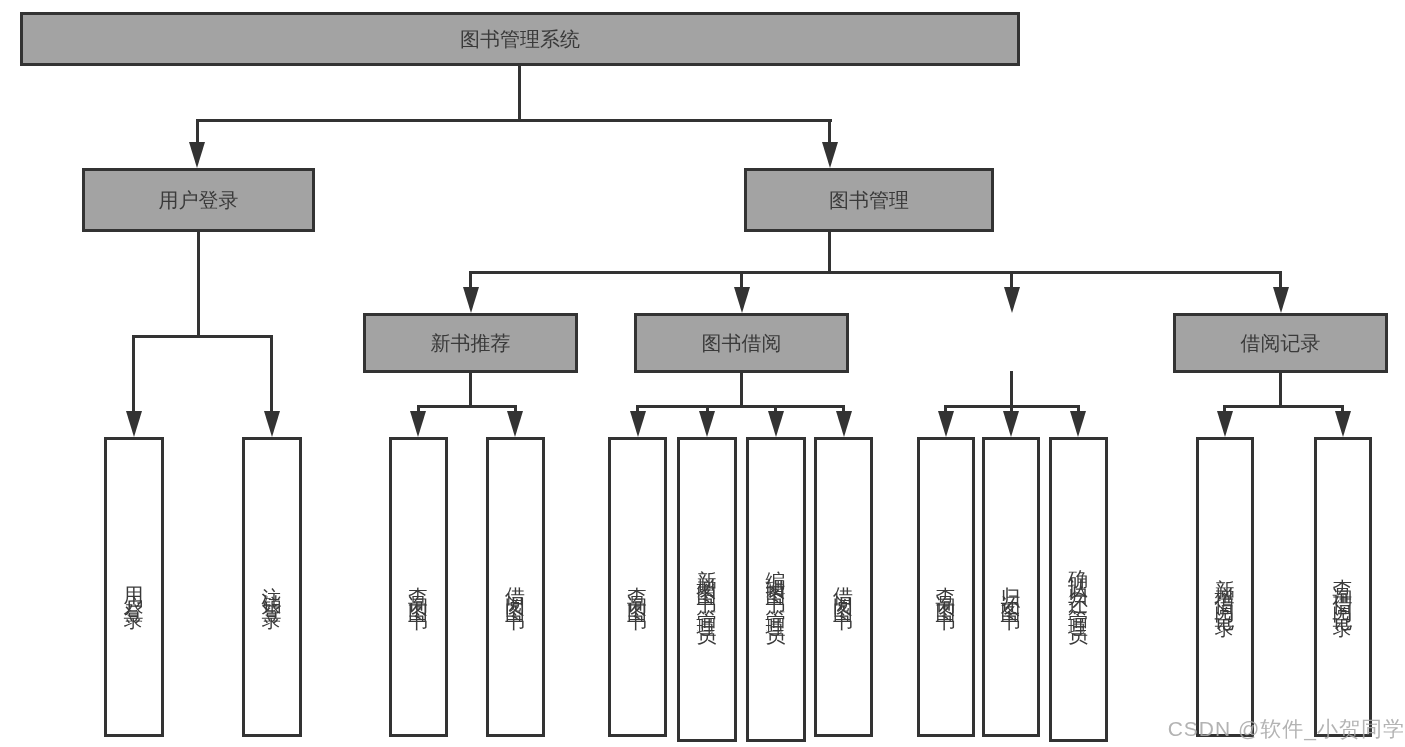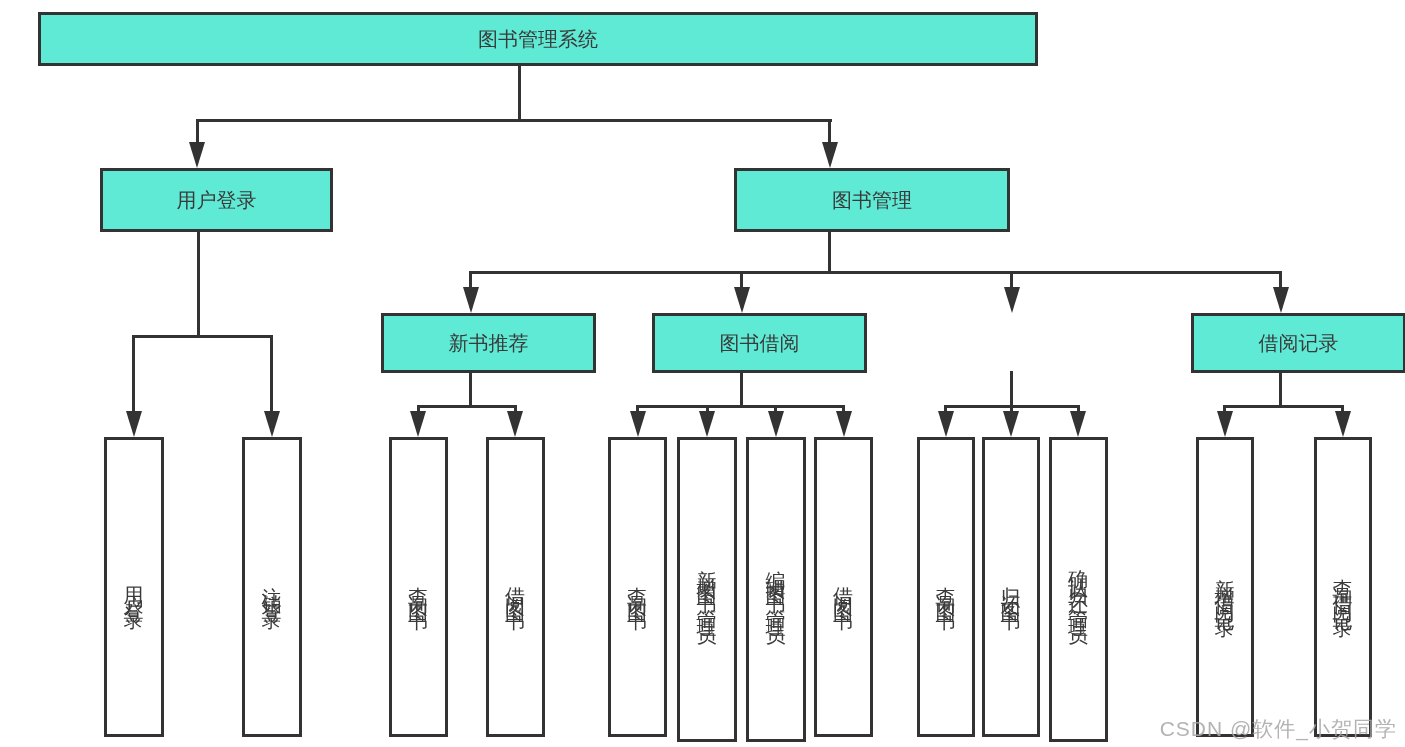--- a/index.html
+++ b/index.html
@@ -1,55 +1,54 @@
 <!DOCTYPE html>
 <html><head>
 <meta charset="utf-8">
 <style>
   html,body{margin:0;padding:0;background:#ffffff;}
   .canvas{
     position:relative;width:1405px;height:747px;background:#ffffff;
     font-family:"Liberation Sans","DejaVu Sans",sans-serif;overflow:hidden;
   }
   .node{
-    position:absolute;box-sizing:border-box;background:#5eead4;
+    position:absolute;box-sizing:border-box;background:#a3a3a3;
     border:3px solid #333333;color:#3a3a3a;font-size:20px;
     display:flex;align-items:center;justify-content:center;
     white-space:nowrap;
-    margin-left:18px;
   }
   .vnode{
     position:absolute;box-sizing:border-box;background:#ffffff;
     border:3px solid #333333;color:#3a3a3a;font-size:20px;
     display:flex;align-items:center;justify-content:center;
     writing-mode:vertical-rl;letter-spacing:8px;line-height:1;
   }
   .hline,.vline{position:absolute;background:#333333;}
   .hline{height:3px;}
   .vline{width:3px;}
   .arrow{
     position:absolute;width:0;height:0;
     border-left:8px solid transparent;border-right:8px solid transparent;
     border-top:26px solid #333333;
   }
   .watermark{
-    position:absolute;right:8px;bottom:4px;
+    position:absolute;right:0;bottom:4px;
     color:rgba(168,168,168,0.88);font-size:21px;letter-spacing:1px;
     pointer-events:none;
   }
 </style>
 </head>
 <body>
 
 <div class="canvas">
 
   <div class="node" style="left:20px;top:12px;width:1000px;height:54px;">图书管理系统</div>
 
   <div class="node" style="left:82px;top:168px;width:233px;height:64px;">用户登录</div>
-  <div class="node" style="left:716px;top:168px;width:276px;height:64px;">图书管理</div>
+  <div class="node" style="left:744px;top:168px;width:250px;height:64px;">图书管理</div>
 
   <div class="node" style="left:634px;top:313px;width:215px;height:60px;">图书借阅</div>
   <div class="node" style="left:363px;top:313px;width:215px;height:60px;">新书推荐</div>
   <div class="node" style="left:1173px;top:313px;width:215px;height:60px;">借阅记录</div>
 
   <div class="vnode" style="left:104px;top:437px;width:60px;height:300px;">用户登录</div>
   <div class="vnode" style="left:242px;top:437px;width:60px;height:300px;">注销登录</div>
 
   <div class="vnode" style="left:389px;top:437px;width:59px;height:300px;">查询图书</div>
   <div class="vnode" style="left:486px;top:437px;width:59px;height:300px;">借阅图书</div>

